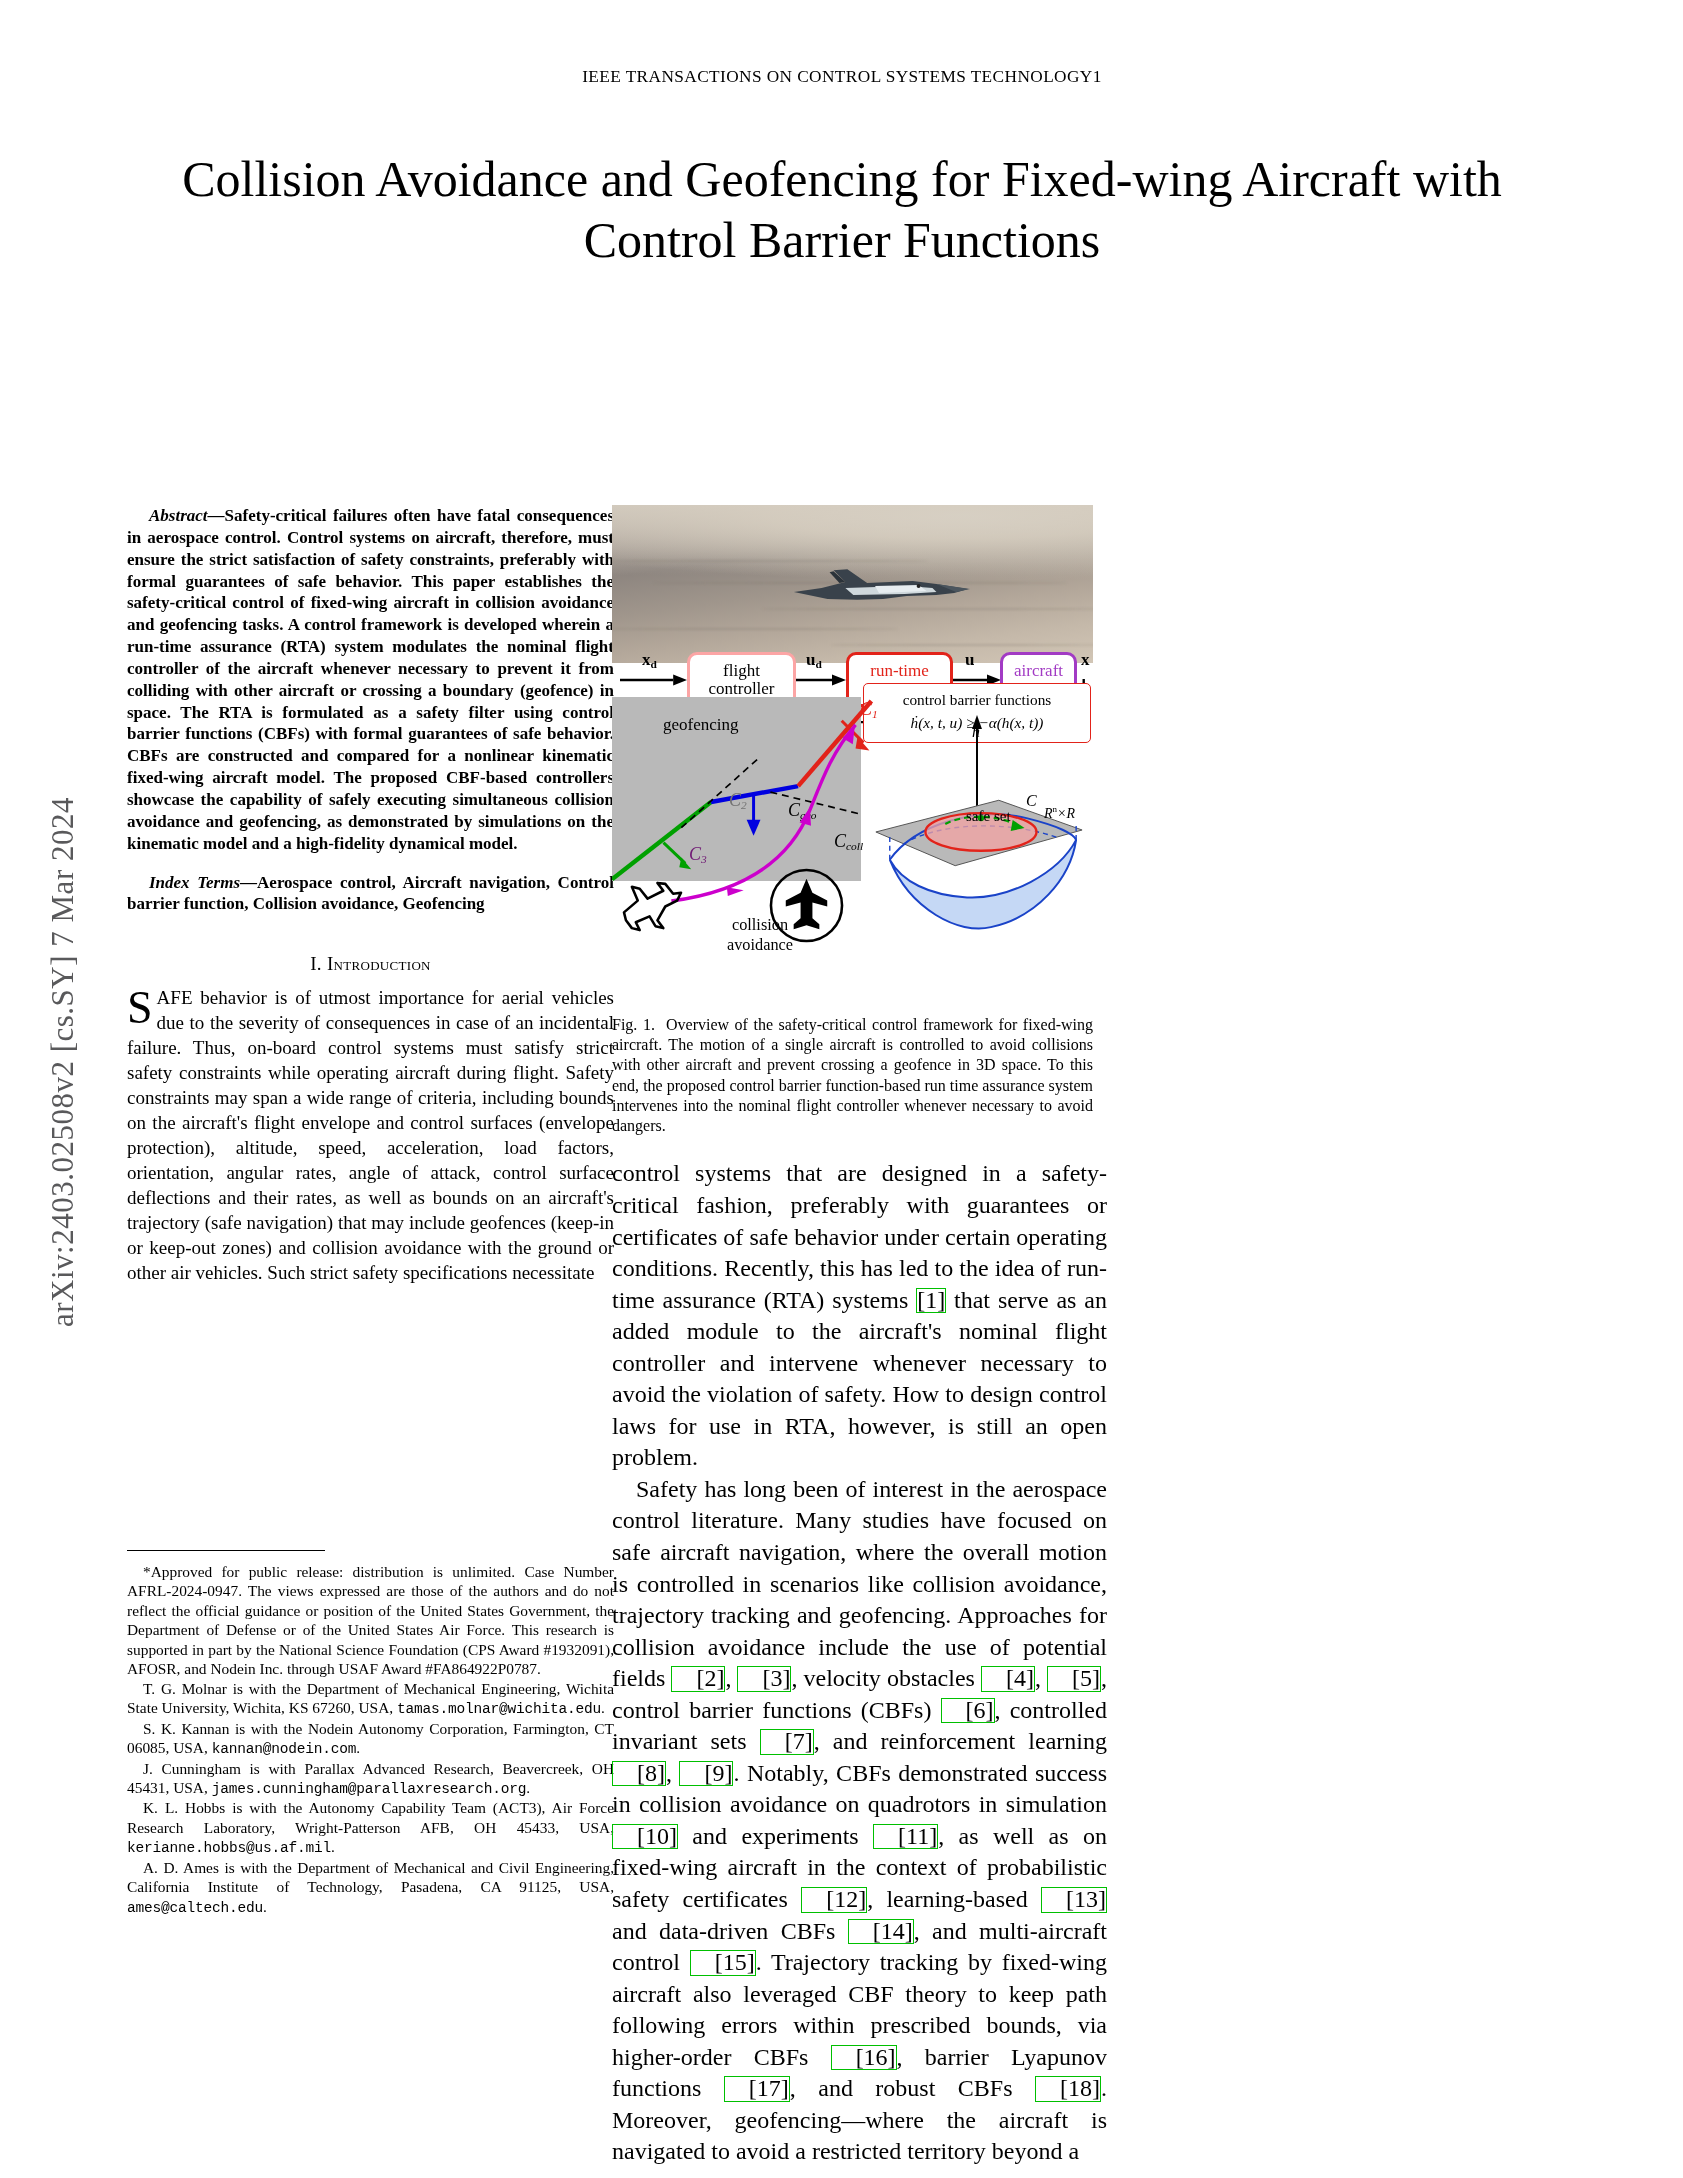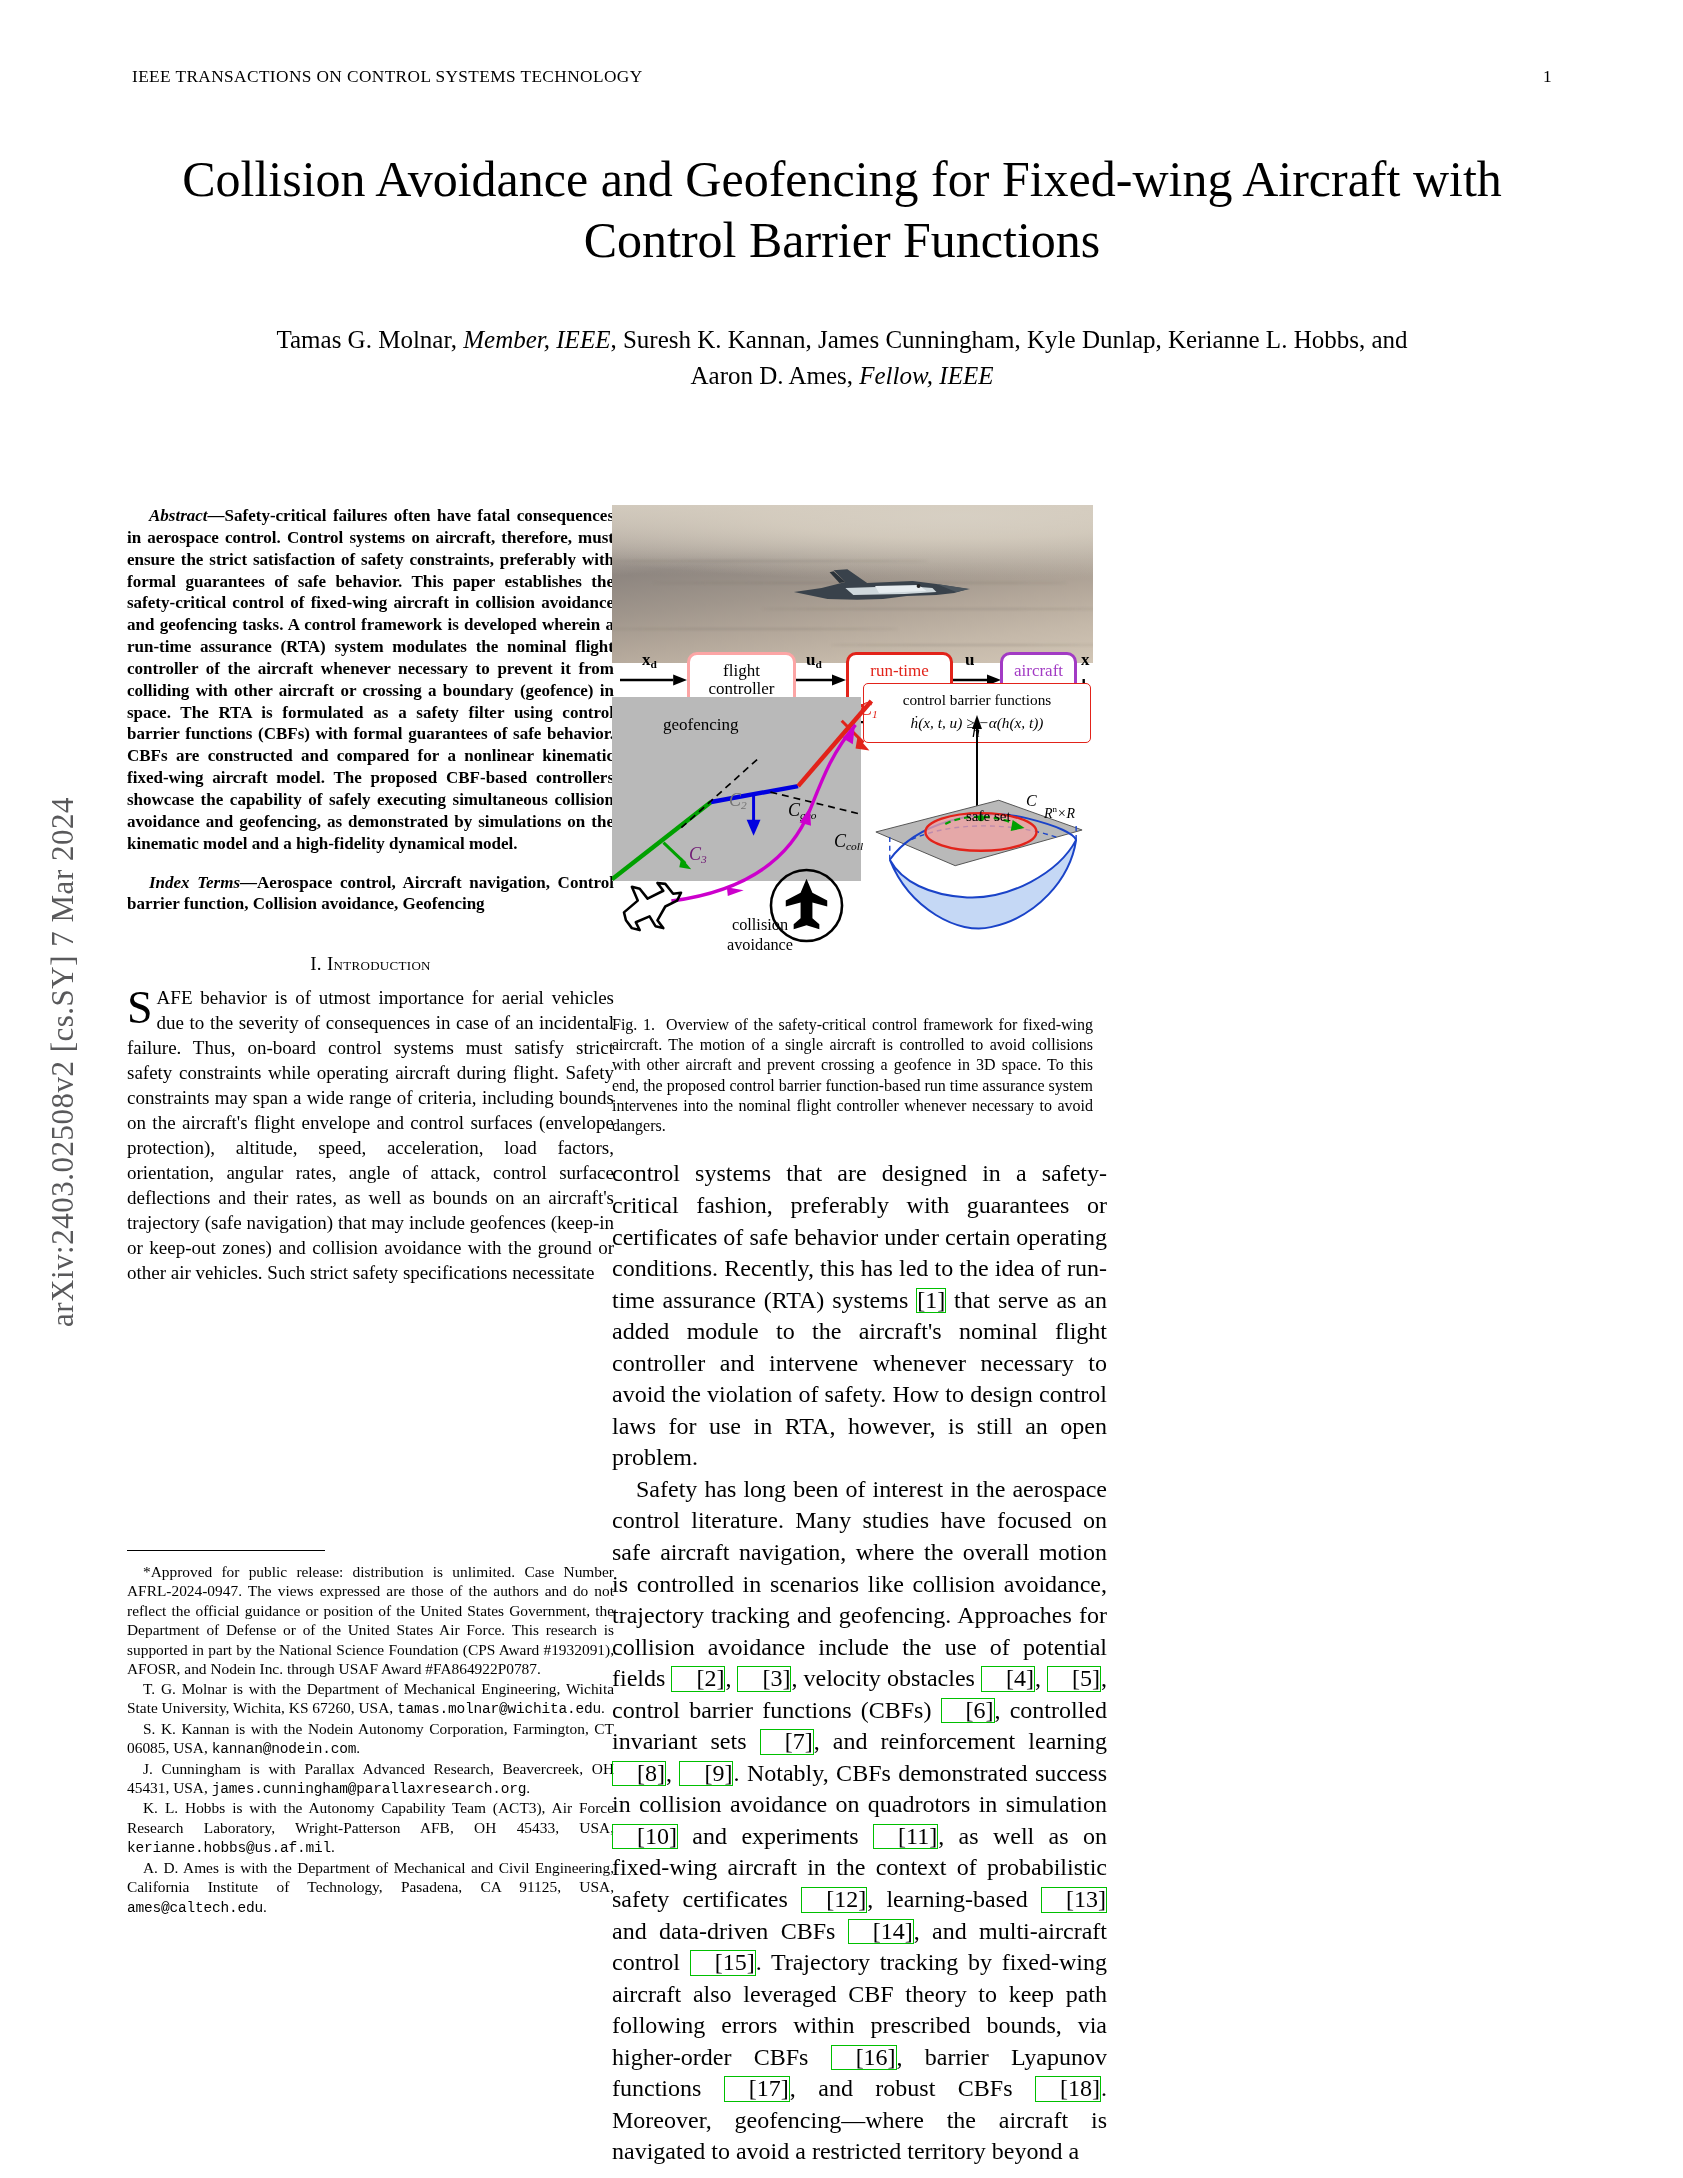--- a/index.html
+++ b/index.html
@@ -22,21 +22,21 @@
     height: 2178px;
   }
 
   
   .runhead {
     position: absolute;
     top: 67px;
     left: 132px;
     width: 1420px;
     display: flex;
-    justify-content: space-between;
+    justify-content: center;
     align-items: baseline;
     font-size: 17.3px;
     letter-spacing: 0.4px;
   }
   .runhead .journal { font-variant: small-caps; }
   .runhead .pageno { font-size: 17.3px; }
 
   
   .arxiv-stamp {
     position: absolute;
@@ -280,24 +280,20 @@
 
   <div class="runhead">
     <span class="journal">IEEE TRANSACTIONS ON CONTROL SYSTEMS TECHNOLOGY</span>
     <span class="pageno">1</span>
   </div>
 
   <div class="arxiv-stamp">arXiv:2403.02508v2  [cs.SY]  7 Mar 2024</div>
 
   <div class="title">Collision Avoidance and Geofencing for Fixed-wing Aircraft with Control Barrier Functions</div>
 
-  <div class="authors">
-    <span>Tamas G. Molnar, </span><i>Member, IEEE</i><span>, Suresh K. Kannan, James Cunningham, Kyle Dunlap, Kerianne L. Hobbs, and</span><br>
-    <span>Aaron D. Ames, </span><i>Fellow, IEEE</i>
-  </div>
 
   <div class="col-left">
 
     <div class="abstract">
       <span class="lead">Abstract</span><span>—</span><span>Safety-critical failures often have fatal consequences in aerospace control. Control systems on aircraft, therefore, must ensure the strict satisfaction of safety constraints, preferably with formal guarantees of safe behavior. This paper establishes the safety-critical control of fixed-wing aircraft in collision avoidance and geofencing tasks. A control framework is developed wherein a run-time assurance (RTA) system modulates the nominal flight controller of the aircraft whenever necessary to prevent it from colliding with other aircraft or crossing a boundary (geofence) in space. The RTA is formulated as a safety filter using control barrier functions (CBFs) with formal guarantees of safe behavior. CBFs are constructed and compared for a nonlinear kinematic fixed-wing aircraft model. The proposed CBF-based controllers showcase the capability of safely executing simultaneous collision avoidance and geofencing, as demonstrated by simulations on the kinematic model and a high-fidelity dynamical model.</span>
     </div>
 
     <div class="indexterms">
       <span class="lead">Index Terms</span><span>—</span><span>Aerospace control, Aircraft navigation, Control barrier function, Collision avoidance, Geofencing</span>
     </div>

